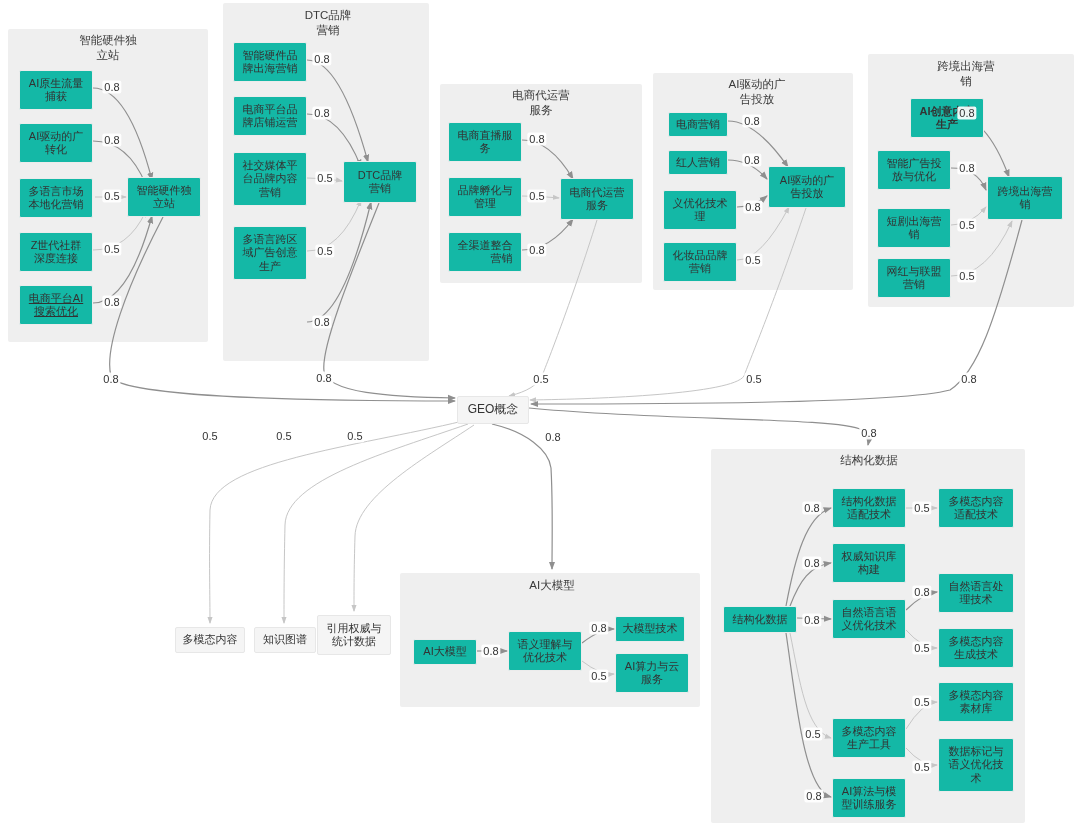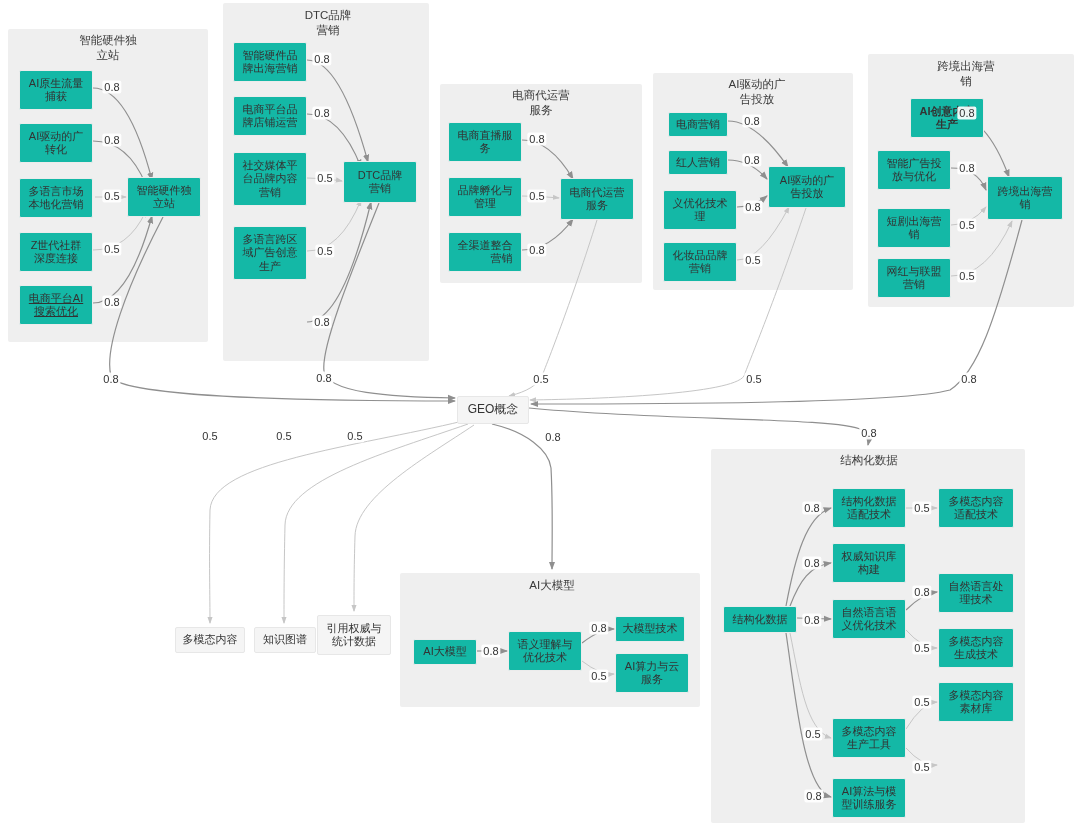--- a/index.html
+++ b/index.html
@@ -231,20 +231,23 @@
   <div class="node" style="left:832px;top:778px;width:74px;height:40px;">AI算法与模
 型训练服务</div>
   <div class="node" style="left:938px;top:488px;width:76px;height:40px;">多模态内容
 适配技术</div>
   <div class="node" style="left:938px;top:573px;width:76px;height:40px;">自然语言处
 理技术</div>
   <div class="node" style="left:938px;top:628px;width:76px;height:40px;">多模态内容
 生成技术</div>
   <div class="node" style="left:938px;top:682px;width:76px;height:40px;">多模态内容
 素材库</div>
+  <div class="node" style="left:938px;top:738px;width:76px;height:54px;">数据标记与
+语义优化技
+术</div>
   <div class="w" style="left:812px;top:508px;">0.8</div>
   <div class="w" style="left:812px;top:563px;">0.8</div>
   <div class="w" style="left:812px;top:620px;">0.8</div>
   <div class="w" style="left:813px;top:734px;">0.5</div>
   <div class="w" style="left:814px;top:796px;">0.8</div>
   <div class="w" style="left:922px;top:508px;">0.5</div>
   <div class="w" style="left:922px;top:592px;">0.8</div>
   <div class="w" style="left:922px;top:648px;">0.5</div>
   <div class="w" style="left:922px;top:702px;">0.5</div>
   <div class="w" style="left:922px;top:767px;">0.5</div>

